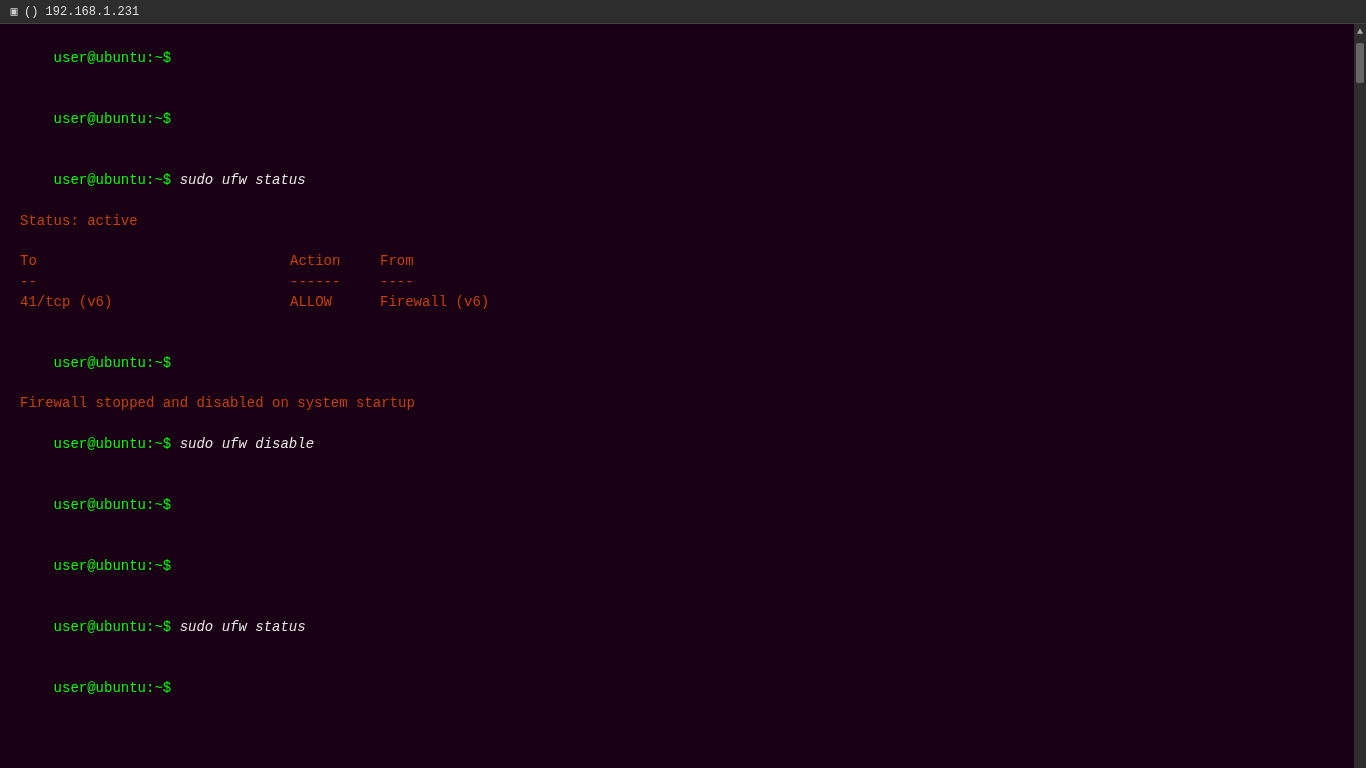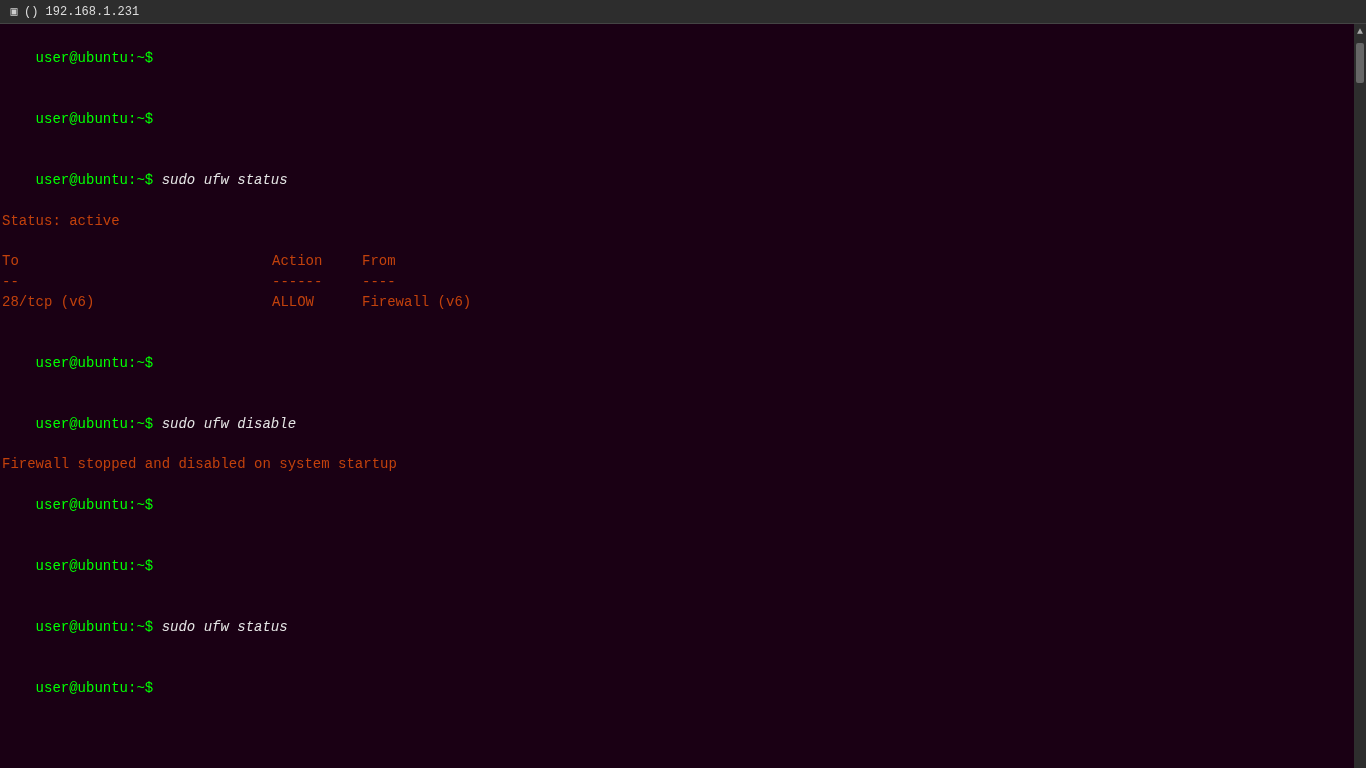--- a/index.html
+++ b/index.html
@@ -43,21 +43,21 @@
       text-align: left;
       color: #ddd;
       font-size: 12px;
       font-family: 'Courier New', Courier, monospace;
     }
 
     .terminal-body {
       width: 100%;
       height: calc(768px - 24px);
       background: #1a0014;
-      padding: 4px 2px;
+      padding: 4px 20px;
       overflow: hidden;
       position: relative;
     }
 
     .line {
       line-height: 1.45;
       white-space: pre;
       color: #ffffff;
     }
 
@@ -125,33 +125,33 @@
 
   <div class="line output">Status: active</div>
 
   <div class="line">&nbsp;</div>
 
   <div class="line output"><span style="display:inline-block;width:270px">To</span><span style="display:inline-block;width:90px">Action</span><span>From</span></div>
 
   <div class="line output"><span style="display:inline-block;width:270px">--</span><span style="display:inline-block;width:90px">------</span><span>----</span></div>
 
 
-  <div class="line output"><span style="display:inline-block;width:270px">28/tcp (v6)</span><span style="display:inline-block;width:90px">ALLOW</span><span>Firewall (v6)</span></div>
+  <div class="line output"><span style="display:inline-block;width:270px">41/tcp (v6)</span><span style="display:inline-block;width:90px">ALLOW</span><span>Firewall (v6)</span></div>
 
   <div class="line">&nbsp;</div>
 
   <div class="line">
     <span class="prompt">user@ubuntu:~$</span>
   </div>
 
+  <div class="line output">Firewall stopped and disabled on system startup</div>
+
   <div class="line">
     <span class="prompt">user@ubuntu:~$</span><span class="command"> sudo ufw disable</span>
   </div>
-
-  <div class="line output">Firewall stopped and disabled on system startup</div>
 
   <div class="line">
     <span class="prompt">user@ubuntu:~$</span>
   </div>
   <div class="line">
     <span class="prompt">user@ubuntu:~$</span>
   </div>
 
   <div class="line">
     <span class="prompt">user@ubuntu:~$</span><span class="command"> sudo ufw status</span>

